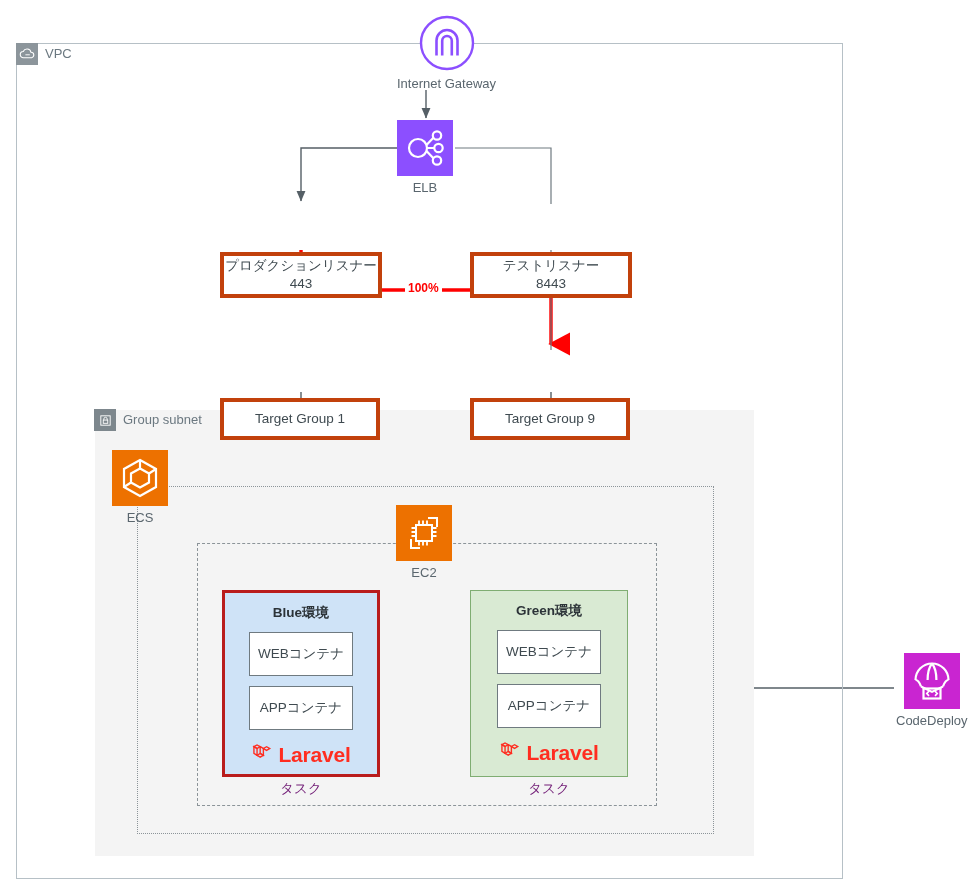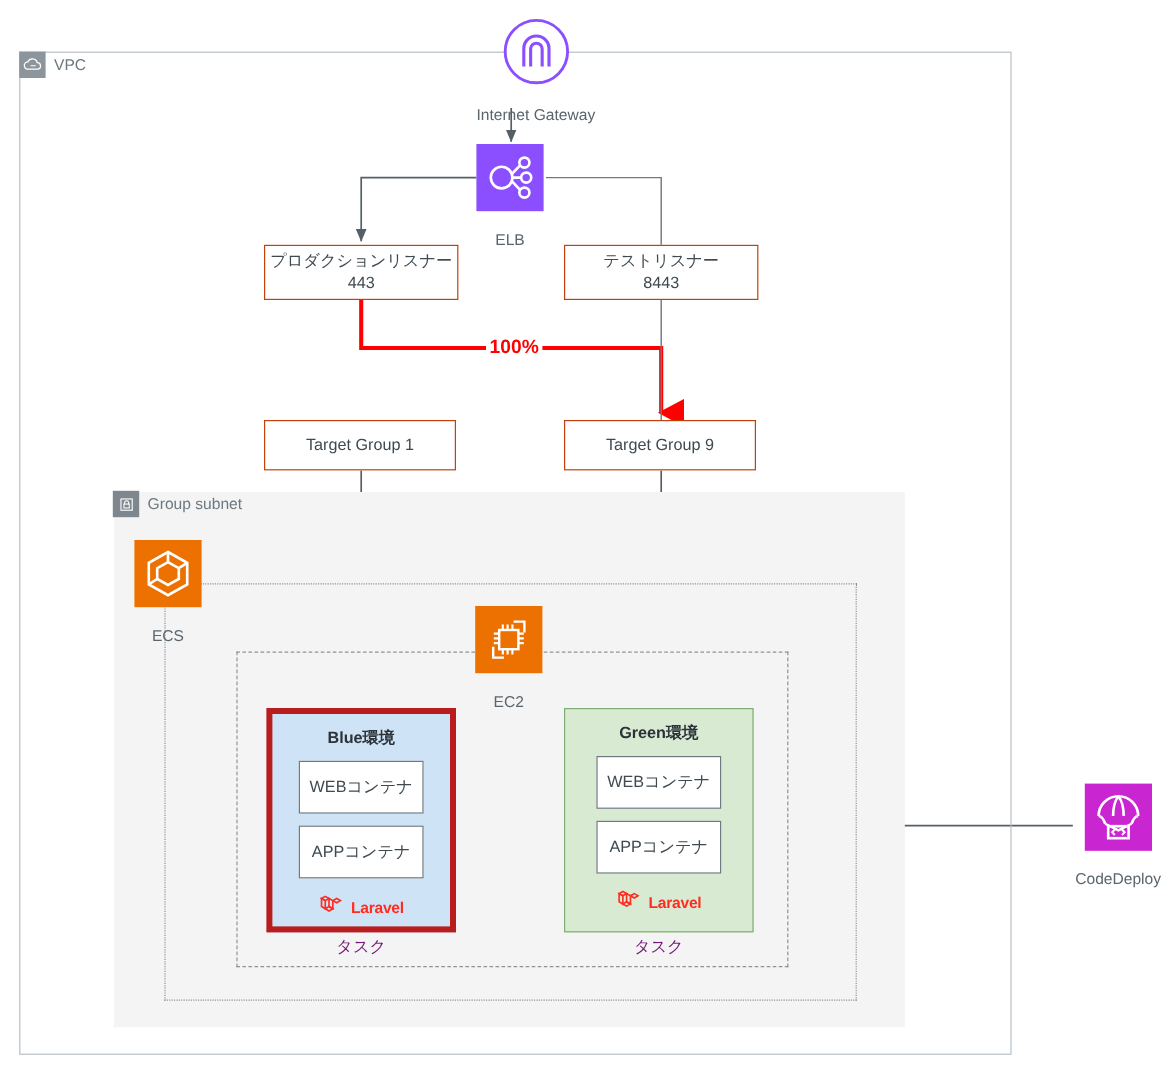--- a/index.html
+++ b/index.html
@@ -18,57 +18,57 @@
   .grp-ecs{left:137px;top:486px;width:577px;height:348px;border:1px dotted #8c9499;background:transparent;}
   .grp-ec2{left:197px;top:543px;width:460px;height:263px;border:1px dashed #8c9499;background:transparent;}
 
   .grp-label{position:absolute;display:flex;gap:7px;top:-1px;left:-1px;}
   .grp-label .badge{width:22px;height:22px;display:flex;align-items:center;justify-content:center;}
   .grp-label .txt{font-size:13px;color:#6b7880;white-space:nowrap;line-height:22px;}
 
   
   .svcicon{position:absolute;display:flex;flex-direction:column;align-items:center;}
   .svcicon .sq{width:56px;height:56px;display:flex;align-items:center;justify-content:center;}
-  .svcicon .cap{font-size:13px;color:#5a666e;margin-top:16px;white-space:nowrap;}
+  .svcicon .cap{font-size:13px;color:#5a666e;margin-top:4px;white-space:nowrap;}
 
   .igw{left:397px;top:14px;}
   .igw .sq{width:58px;height:58px;background:transparent;}
   .elb{left:397px;top:120px;}
   .elb .sq{background:#8c4fff;}
   .ecs-ico{left:112px;top:450px;}
   .ecs-ico .sq{background:#ed7100;}
   .ec2-ico{left:396px;top:505px;}
   .ec2-ico .sq{background:#ed7100;}
   .cdep{left:896px;top:653px;}
   .cdep .sq{background:#c925d1;}
 
   
-  .box{position:absolute;box-sizing:border-box;border:1px solid #c2410c;background:#ffffff;
+  .box{position:absolute;box-sizing:border-box;border:4px solid #c2410c;background:#ffffff;
        display:flex;flex-direction:column;align-items:center;justify-content:center;
-       font-size:13.5px;color:#3f4a50;line-height:1.35;text-align:center;}
+       font-size:13.5px;color:#3f4a50;line-height:1.35;text-align:center;margin-top:48px;}
   .box-prod{left:220px;top:204px;width:162px;height:46px;}
   .box-test{left:470px;top:204px;width:162px;height:46px;}
   .box-tg1{left:220px;top:350px;width:160px;height:42px;}
   .box-tg2{left:470px;top:350px;width:160px;height:42px;}
 
   
   .env{position:absolute;box-sizing:border-box;display:flex;flex-direction:column;align-items:center;}
-  .env-blue{left:222px;top:590px;width:158px;height:187px;background:#cfe3f7;border:5px solid #b91c1c;}
+  .env-blue{left:222px;top:590px;width:158px;height:187px;background:#cfe3f7;border:3px solid #b91c1c;}
   .env-green{left:470px;top:590px;width:158px;height:187px;background:#d9ead3;border:1px solid #7fad72;}
   .env .title{font-size:13.5px;font-weight:bold;color:#2c3338;margin-top:11px;}
   .cont{width:104px;height:44px;background:#ffffff;border:1px solid #6f7a80;box-sizing:border-box;
         display:flex;align-items:center;justify-content:center;font-size:13.5px;color:#3f4a50;margin-top:10px;}
   .laravel{display:flex;align-items:center;gap:5px;margin-top:11px;}
-  .laravel .wm{font-size:13px;font-weight:bold;color:#ff2d20;letter-spacing:-0.2px;line-height:1;}
+  .laravel .wm{font-size:21px;font-weight:bold;color:#ff2d20;letter-spacing:-0.2px;line-height:1;}
   .tasklabel{position:absolute;font-size:13.5px;color:#701a75;text-align:center;width:158px;}
   .task-blue{left:222px;top:780px;}
   .task-green{left:470px;top:780px;}
 
   
-  .pct{position:absolute;left:405px;top:281px;font-size:16px;font-weight:bold;color:#ff0000;
+  .pct{position:absolute;left:405px;top:281px;font-size:12px;font-weight:bold;color:#ff0000;
        background:#ffffff;padding:0 3px;}
 </style>
 </head>
 <body>
 
 <div class="canvas">
 
   <svg class="wires" viewBox="0 0 980 896">
     <defs>
       <marker id="ah-gray" markerWidth="9" markerHeight="9" refX="7.2" refY="4" orient="auto">

